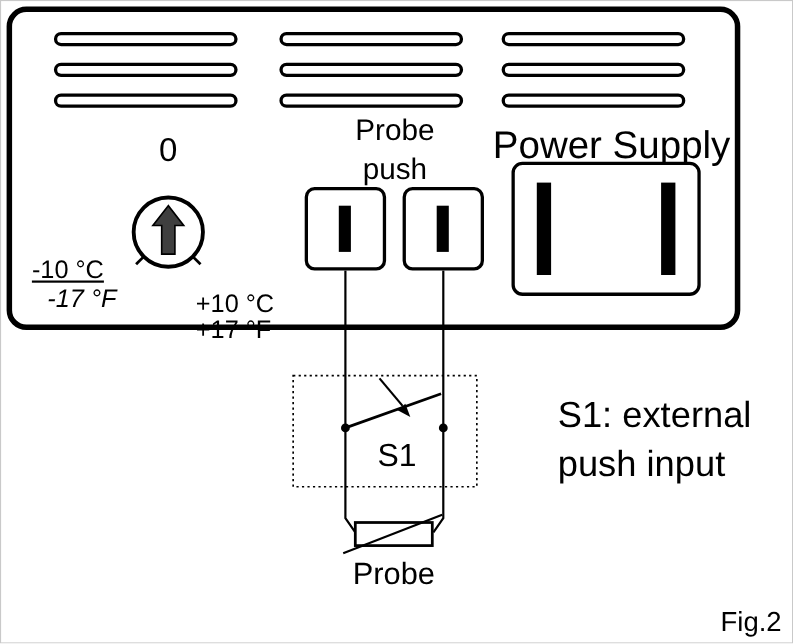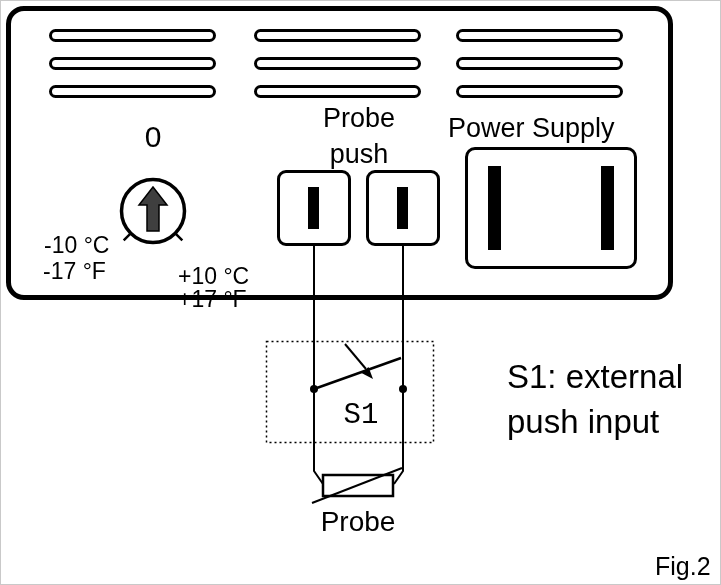--- a/index.html
+++ b/index.html
@@ -21,27 +21,27 @@
   .probe-conn{width:74px;height:76px;border-radius:9px;}
   .probe-conn .pin{position:absolute;left:28px;top:14px;width:11px;height:42px;background:#000;}
   .power-conn{left:464px;top:146px;width:172px;height:122px;border-radius:10px;}
   .power-pin{position:absolute;top:16px;width:13px;height:84px;background:#000;}
   .power-pin.left{left:20px;}
   .power-pin.right{left:133px;}
   .txt{position:absolute;white-space:nowrap;color:#000;}
   .center{text-align:center;}
   .zero-label{left:130px;top:119px;width:44px;font-size:30px;}
   .probe-input-label{left:276px;top:99px;width:164px;font-size:27px;line-height:36px;white-space:normal;}
-  .power-supply-label{left:447px;top:112px;font-size:27px;}
+  .power-supply-label{left:447px;top:112px;font-size:35px;}
   .temp{font-size:23px;}
-  .min-c{left:43px;top:231px;}
-  .min-f{left:42px;top:257px;}
+  .min-c{left:28px;top:231px;text-decoration:underline;}
+  .min-f{left:42px;top:257px;font-style:italic;}
   .max-c{left:177px;top:231px;margin-top:31px;}
   .max-f{left:177px;top:257px;margin-top:28px;}
-  .s1-label{left:332px;top:398px;width:56px;font-size:29px;font-family:Liberation Mono, monospace;}
+  .s1-label{left:332px;top:398px;width:56px;font-size:29px;}
   .probe-label{left:305px;top:505px;width:104px;font-size:28px;}
   .caption{left:506px;top:353px;font-size:33px;line-height:45px;white-space:normal;width:230px;}
   .fig-label{left:654px;top:551px;font-size:25px;text-align:center;}
   svg{position:absolute;display:block;pointer-events:none;}
 </style>
 </head>
 <body>
 
 <div class="canvas">
 

